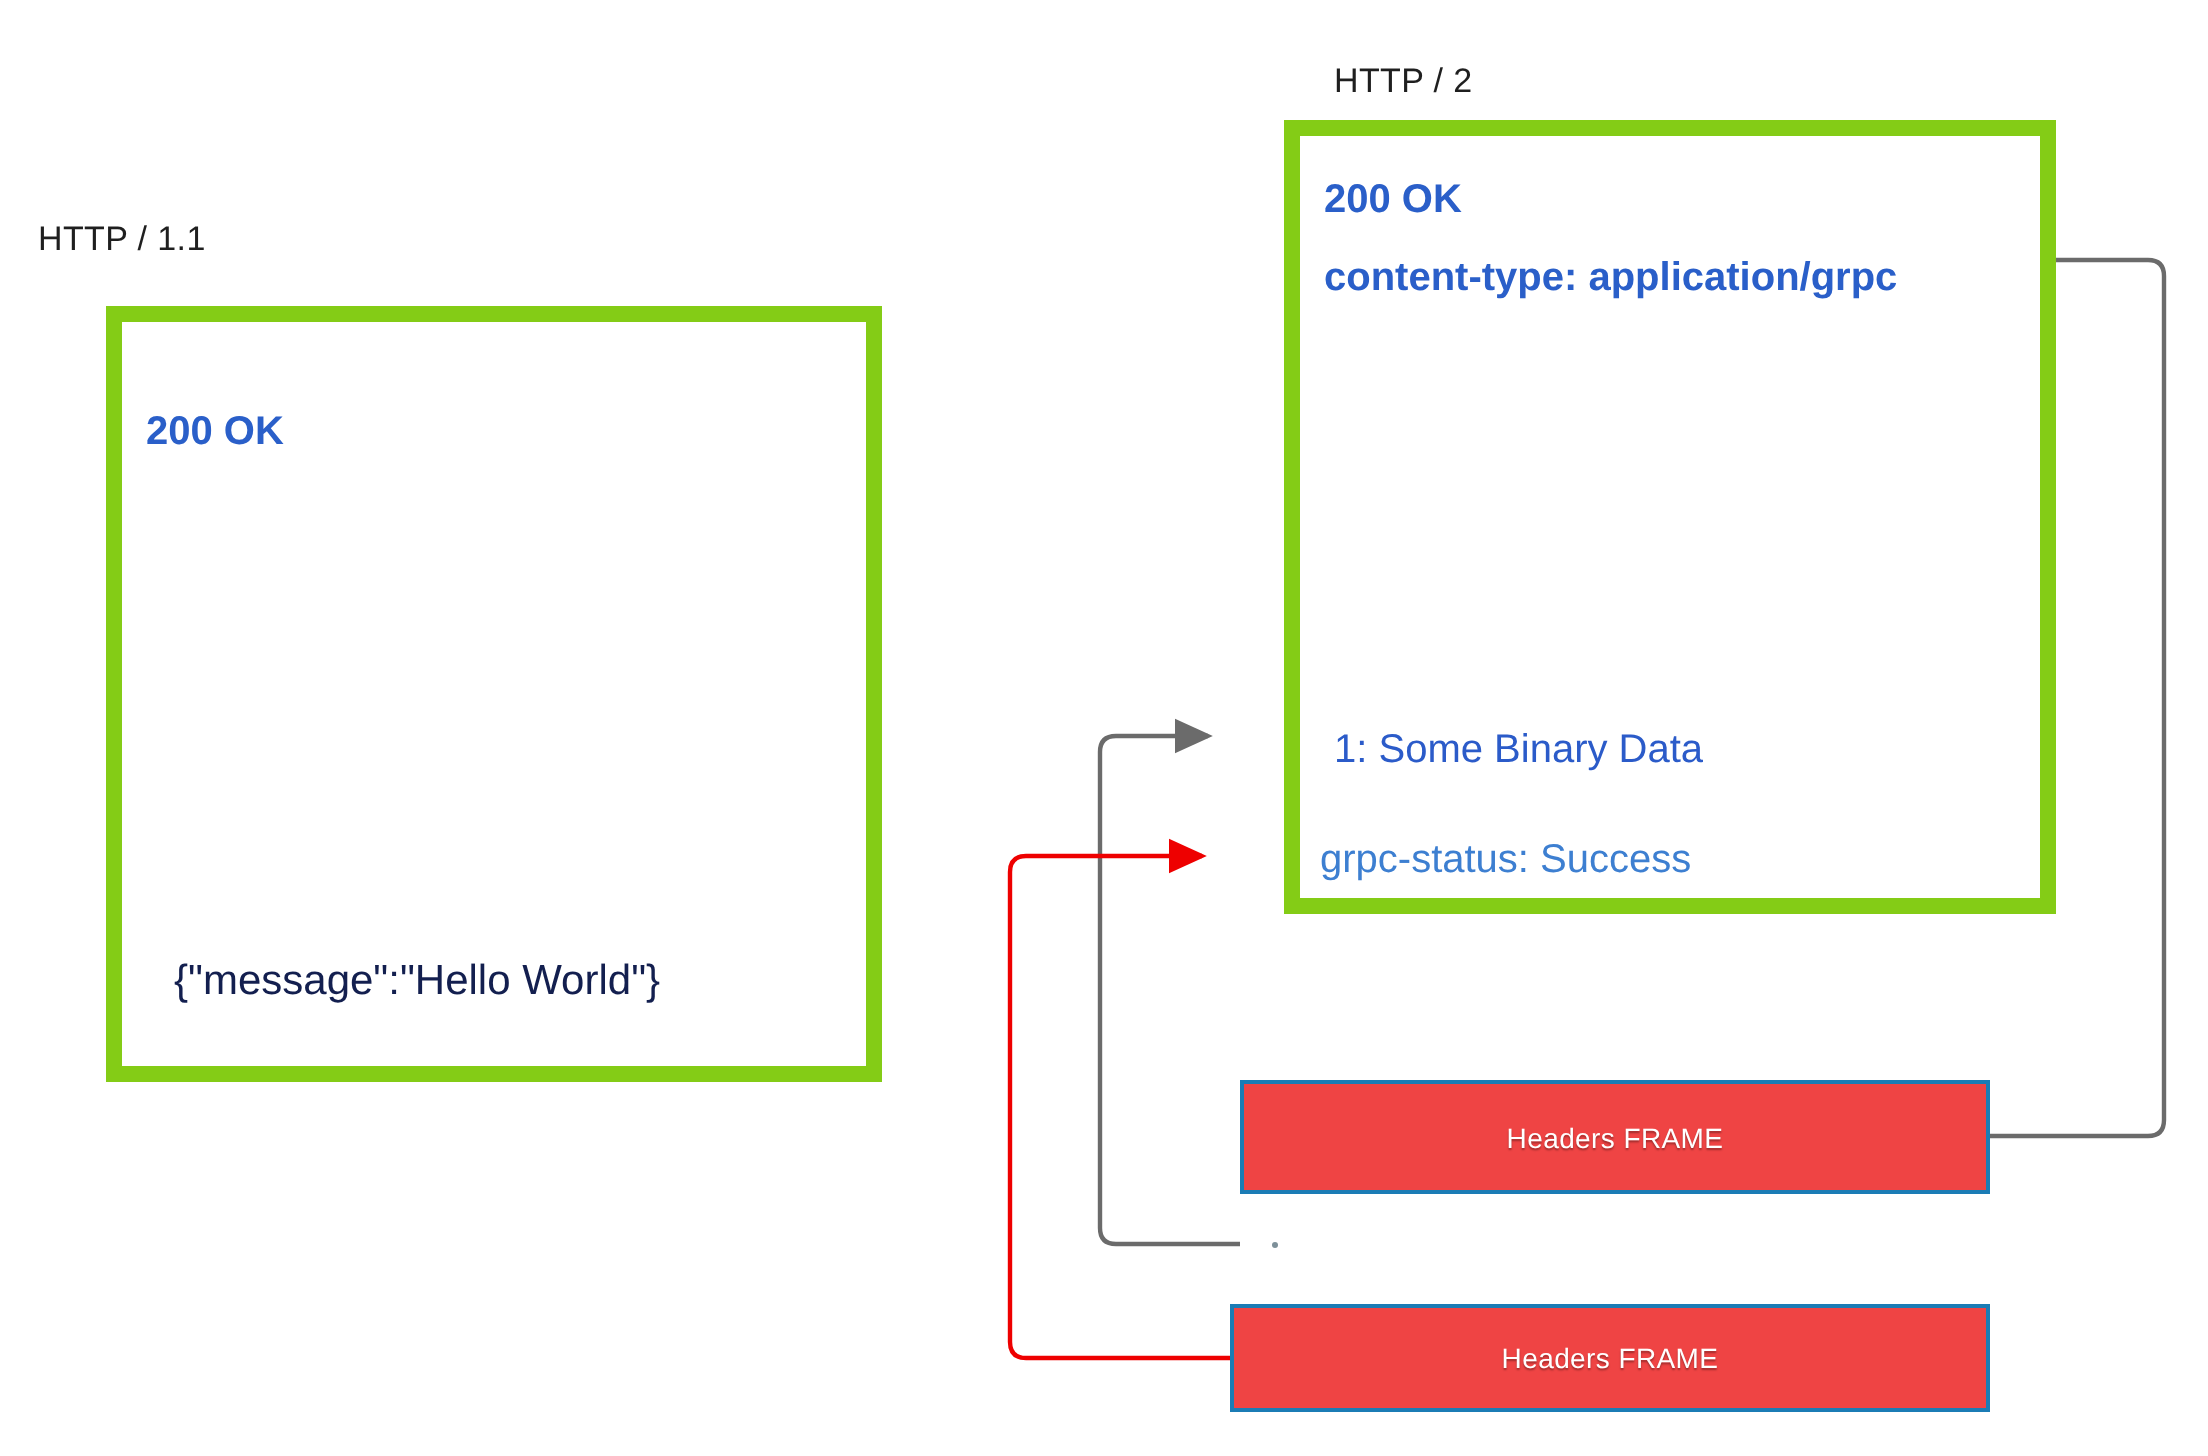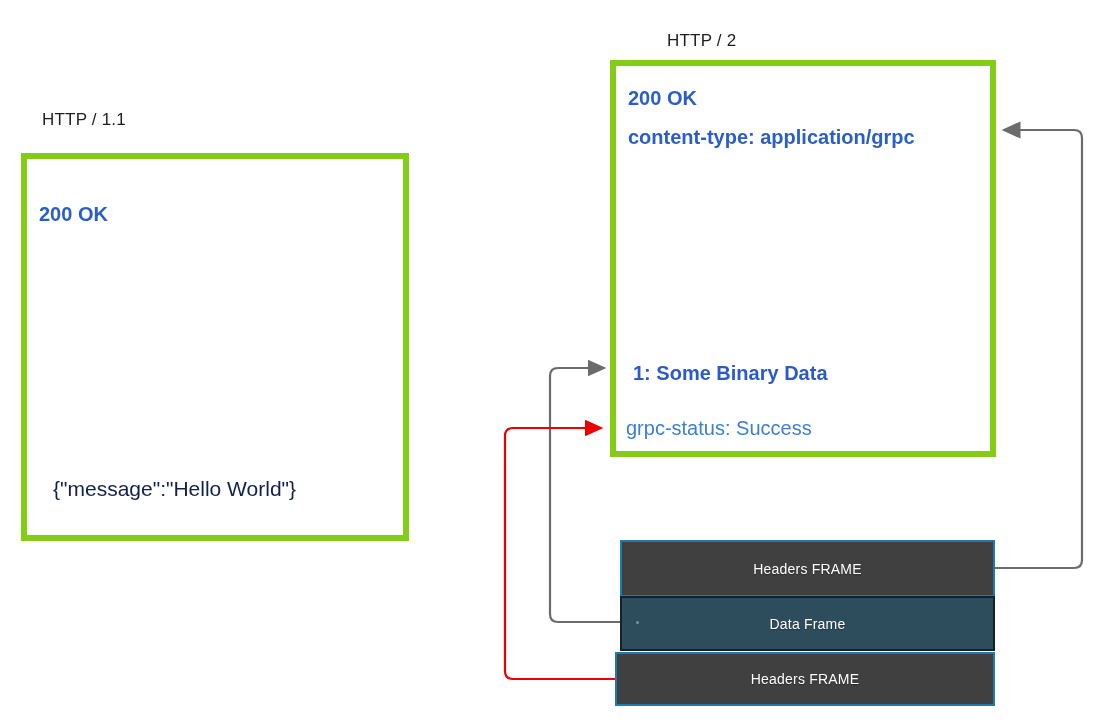--- a/index.html
+++ b/index.html
@@ -29,42 +29,43 @@
   }
 
   
   .caption {
     position: absolute;
     font-size: 17px;
     color: #1f1f1f;
     letter-spacing: 0.2px;
     white-space: nowrap;
   }
-  #caption-http11 { left: 42px; top: 110px; }
+  #caption-http11 { left: 19px; top: 110px; }
   #caption-http2  { left: 621px; top: 31px; margin-left: 46px; }
 
   
   .response-box {
     position: absolute;
     box-sizing: border-box;
     background: #ffffff;
-    border: 6px solid #84cc16;
+    border: 8px solid #84cc16;
+    margin-left: 32px;
   }
   #box-http11 { left: 21px;  top: 153px; width: 388px; height: 388px; }
   #box-http2  { left: 610px; top: 60px;  width: 386px; height: 397px; }
 
   .hdr-line {
     position: absolute;
     font-size: 20px;
     color: #2a5fc9;
     white-space: nowrap;
   }
   .hdr-line.bold { font-weight: 700; }
   .hdr-line.light { color: #3d7fd1; }
-  .hdr-line.dark-bold { color: #2b5bc9; font-weight: 700; }
+  .hdr-line.dark-bold { color: #2b5bc9; font-weight: 400; }
 
   .json-body {
     position: absolute;
     font-size: 21px;
     color: #131f4f;
     white-space: nowrap;
   }
 
   
   .frame {
@@ -72,21 +73,21 @@
     box-sizing: border-box;
     display: flex;
     align-items: center;
     justify-content: center;
     color: #ffffff;
     font-size: 14px;
     letter-spacing: 0.2px;
     text-shadow: 0 1px 1px rgba(0,0,0,0.35);
   }
   .frame.headers {
-    background: #404040;
+    background: #ef4444;
     border: 2px solid #1b7cb5;
   }
   .frame.data {
     background: #2E4D5C;
     border: 2px solid #10222c;
   }
   #frame-headers-top    { left: 620px; top: 540px; width: 375px; height: 57px; }
   #frame-data           { left: 620px; top: 596px; width: 375px; height: 55px; }
   #frame-headers-bottom { left: 615px; top: 652px; width: 380px; height: 54px; }
 
@@ -135,22 +136,19 @@
     <div class="hdr-line bold" style="left:12px; top:21px;">200 OK</div>
     <div class="hdr-line bold" style="left:12px; top:60px;">content-type: application/grpc</div>
     <div class="hdr-line dark-bold" style="left:17px; top:296px;">1: Some Binary Data</div>
     <div class="hdr-line light" style="left:10px; top:351px;">grpc-status: Success</div>
   </div>
 
   <div class="frame headers" id="frame-headers-top">
     <span>Headers FRAME</span>
   </div>
 
-  <div class="frame data" id="frame-data">
-    <span>Data Frame</span>
-  </div>
   <div class="frame-dot"></div>
 
   <div class="frame headers" id="frame-headers-bottom">
     <span>Headers FRAME</span>
   </div>
 
 </div>
 
 </body></html>

